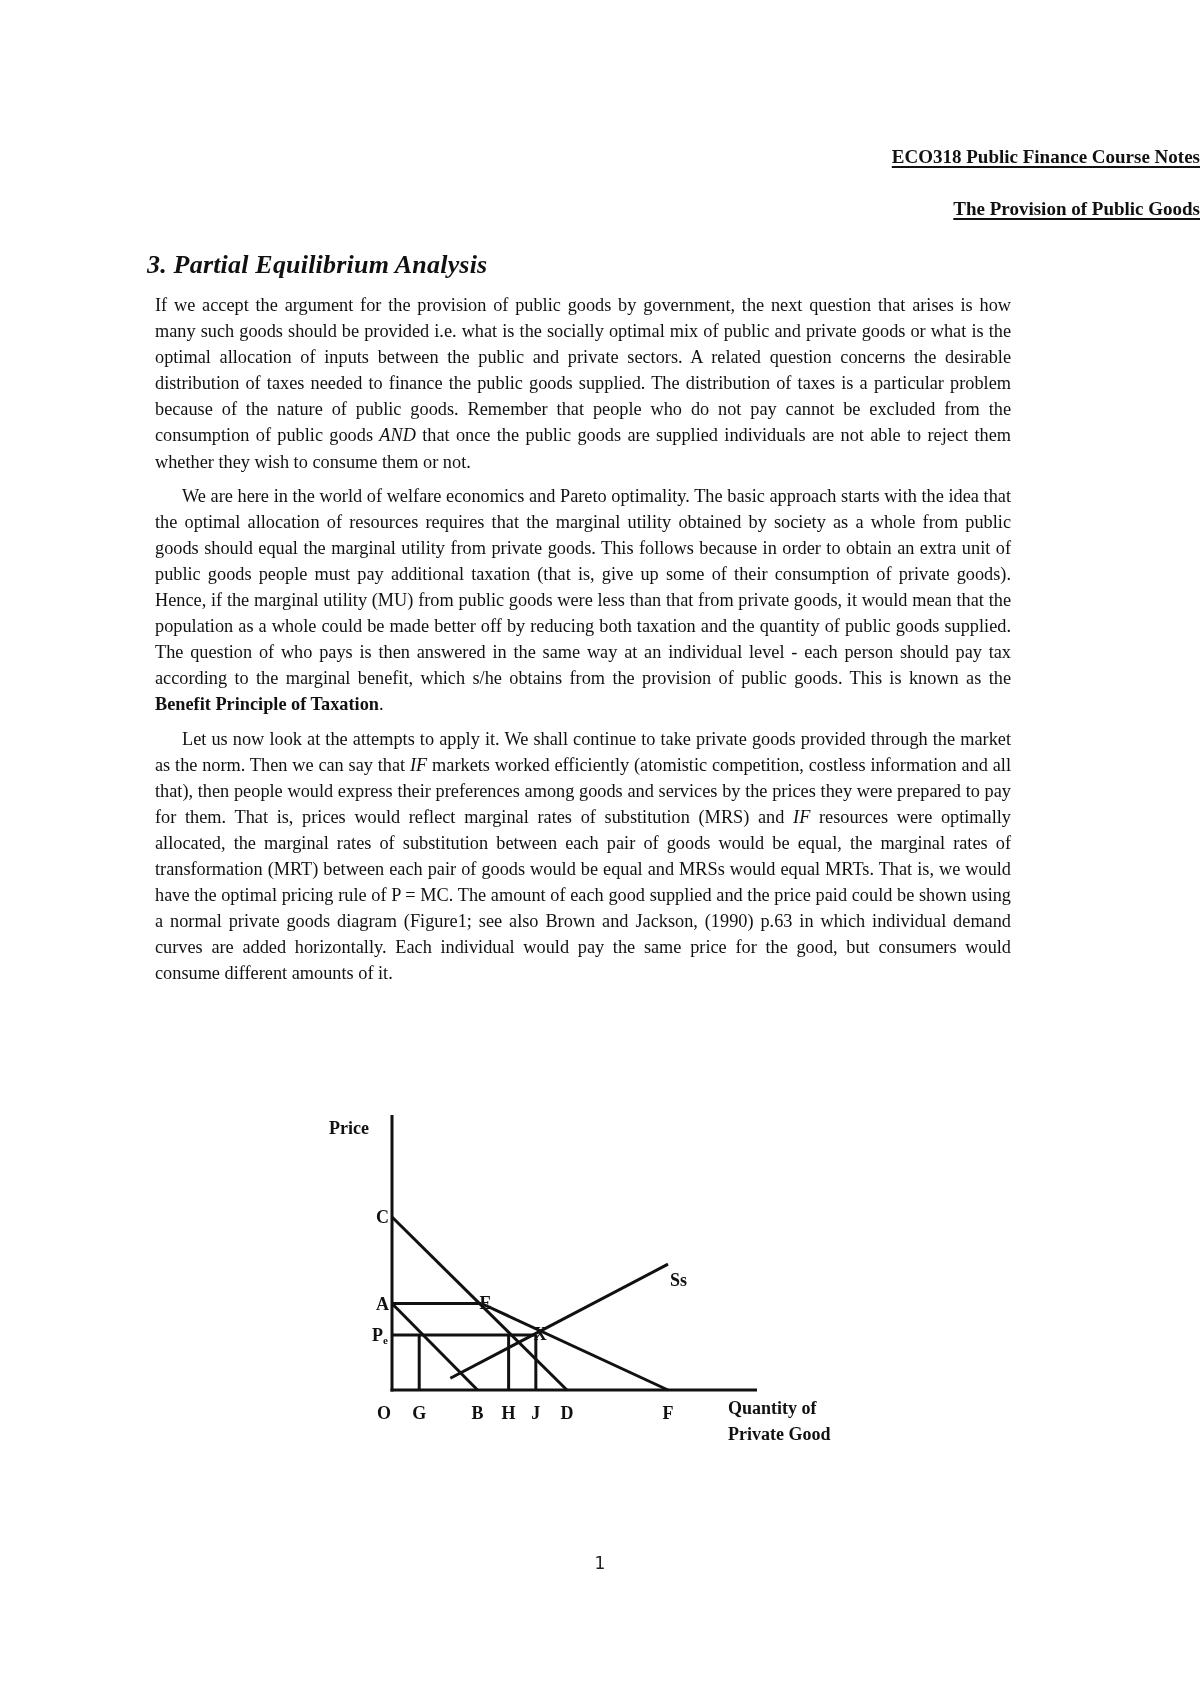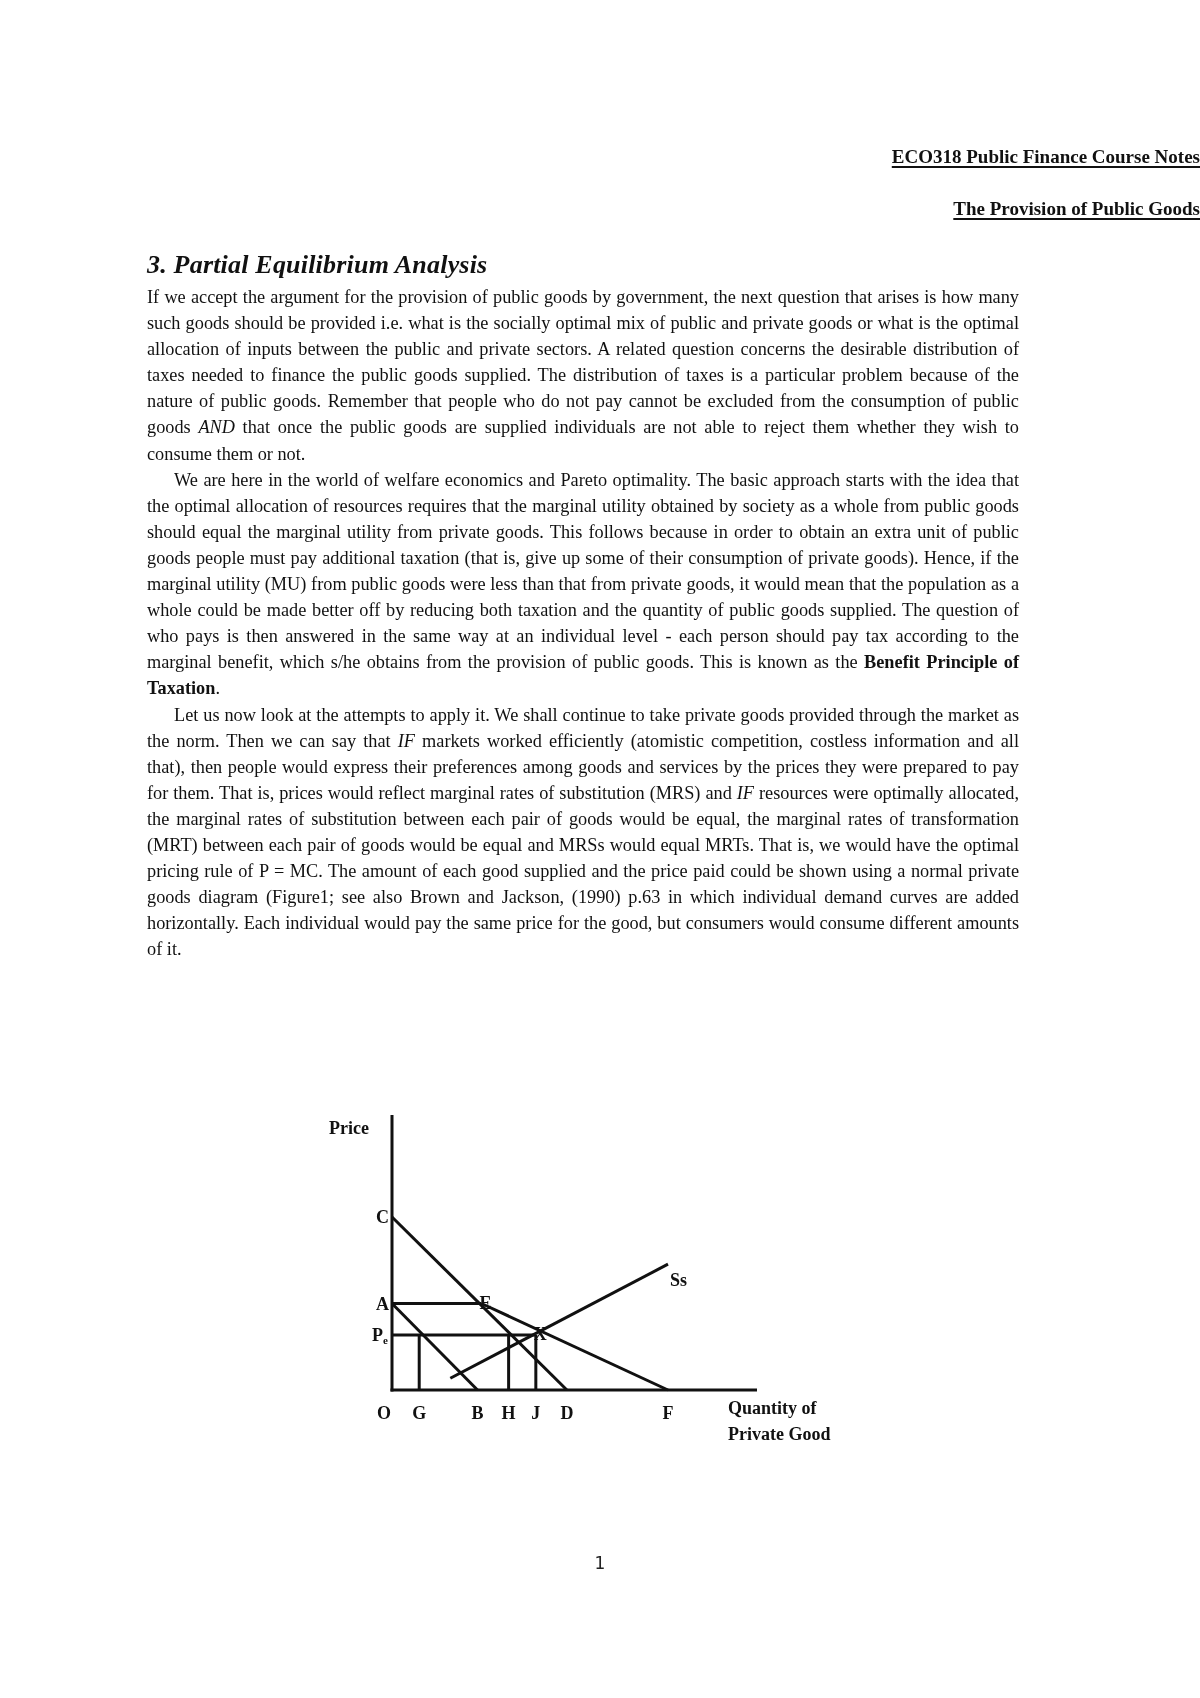--- a/index.html
+++ b/index.html
@@ -7,21 +7,21 @@
          font-family: "Liberation Serif", "DejaVu Serif", serif; color: #111; }
   .center-title { position: absolute; left: 0; width: 1200px; text-align: right;
                   font-weight: bold; font-size: 19px; text-decoration: underline;
                   text-decoration-thickness: 2px; text-underline-offset: 3px; }
   #doc-title { top: 146px; }
   #doc-subtitle { top: 184px; margin-top: 14px; }
   #section-heading { position: absolute; left: 147px; top: 250px; font-size: 26px;
                      font-weight: bold; font-style: italic; letter-spacing: 0.2px; }
   #body-text { position: absolute; left: 147px; top: 284px; width: 872px;
                font-size: 18.3px; line-height: 26.1px; text-align: justify; }
-  #body-text p { margin: 0; }
+  #body-text p { margin: 8px; }
   #body-text p.indent { text-indent: 27px; }
   #body-text em { font-style: italic; }
   #body-text strong { font-weight: bold; }
   #figure { position: absolute; left: 0; top: 12px; width: 1200px; height: 1698px; pointer-events: none; }
   #figure svg { position: absolute; left: 0; top: 0; }
   .fig-label { font-family: "Liberation Serif", "DejaVu Serif", serif; font-weight: bold; font-size: 18px; fill: #111; }
   .fig-line { stroke: #111; stroke-width: 3; fill: none; stroke-linecap: butt; }
   .fig-axis { stroke: #111; stroke-width: 3; fill: none; }
   #page-number { position: absolute; top: 1553px; left: 0; width: 1200px; text-align: center;
                  font-family: "DejaVu Sans", sans-serif; font-size: 17px; color: #222; }

